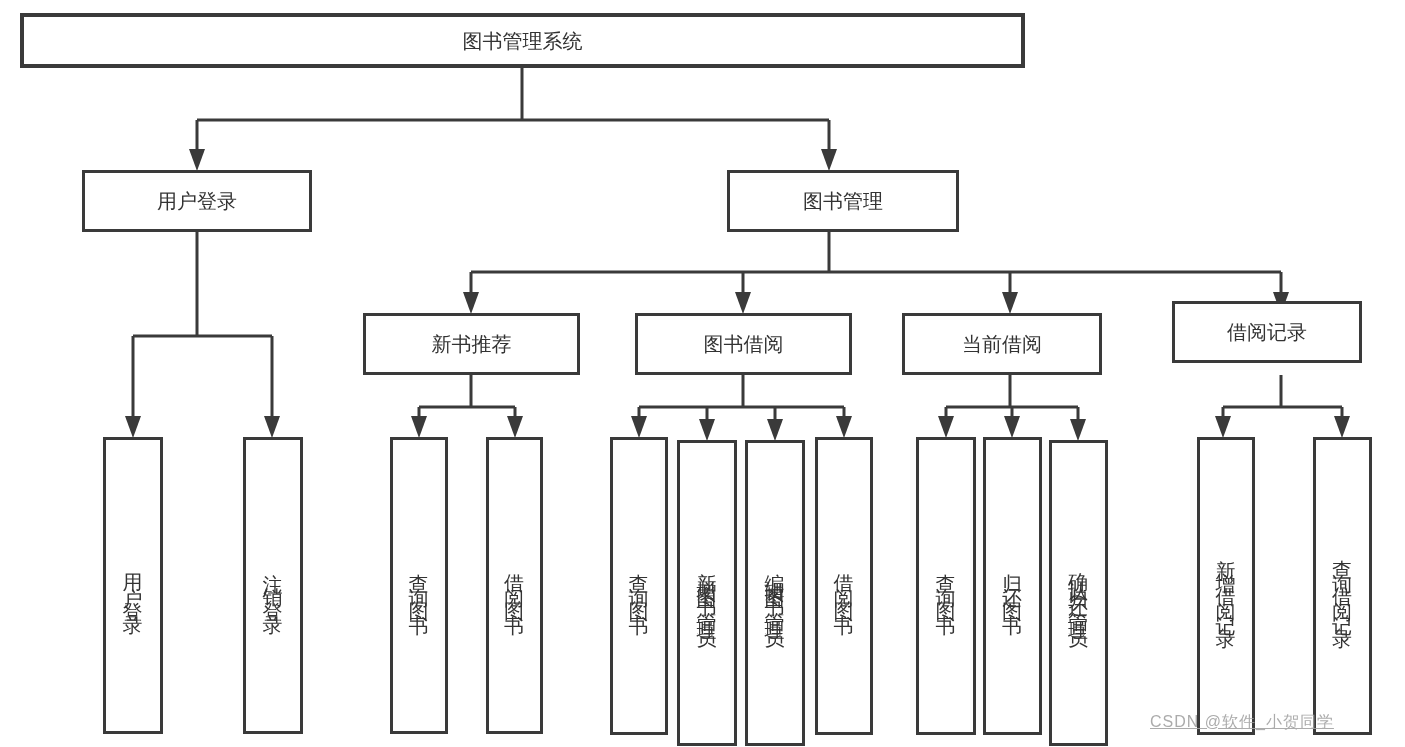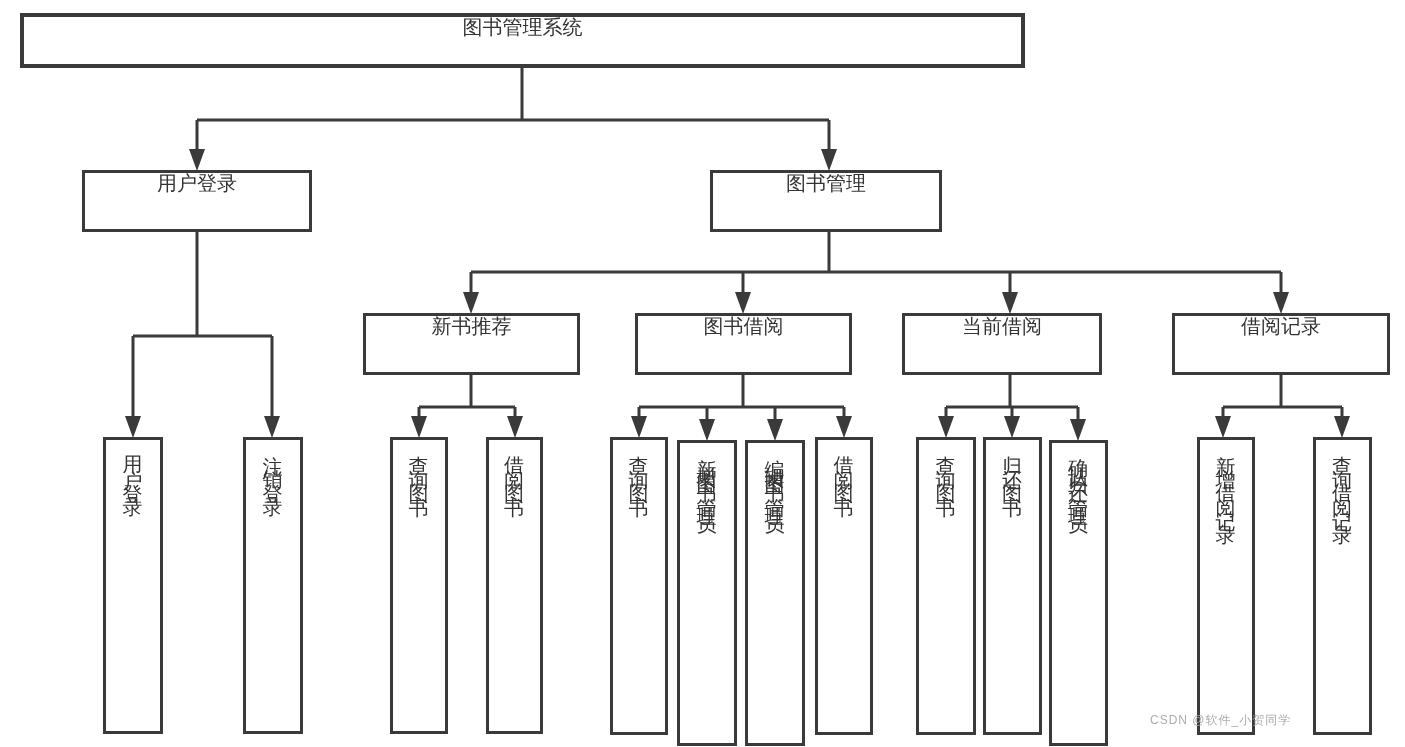--- a/index.html
+++ b/index.html
@@ -12,35 +12,35 @@
   body{font-family:"Liberation Sans","DejaVu Sans",sans-serif;}
   .stage{
     position:relative;width:1405px;height:747px;background:var(--bg);overflow:hidden;
   }
   .wires{position:absolute;left:0;top:0;width:1405px;height:747px;}
   .wires path{stroke:var(--line);stroke-width:3;fill:none;}
   .wires polygon{fill:var(--line);stroke:none;}
   .box{
     position:absolute;box-sizing:border-box;
     border:3px solid var(--line);background:#fff;
-    display:flex;align-items:flex-start;justify-content:center;
+    display:flex;align-items:center;justify-content:center;
     color:var(--text);font-size:20px;line-height:1;
   }
   .root{border-width:4px;}
   .leaf span{
     writing-mode:vertical-rl;
     letter-spacing:14px;
     font-size:20px;
     white-space:nowrap;
   }
   .leaf.long span{letter-spacing:8px;}
   .watermark{
     position:absolute;left:1150px;top:712px;z-index:6;
-    font-size:12px;color:var(--watermark);opacity:.9;
-    letter-spacing:1px;white-space:nowrap;
+    font-size:16px;color:var(--watermark);opacity:.9;
+    letter-spacing:1px;white-space:nowrap;text-decoration:underline;
   }
 </style>
 </head>
 <body>
 
 <div class="stage">
 
   <svg class="wires" viewBox="0 0 1405 747" aria-hidden="true">
 
     <path d="M522,68 V120 M197,120 H829 M197,120 V151 M829,120 V151"></path>
@@ -77,34 +77,34 @@
     <polygon points="1334,416 1350,416 1342,438"></polygon>
   </svg>
 
   <div class="box root" style="left:20px;top:13px;width:1005px;height:55px">
     <span>图书管理系统</span>
   </div>
 
   <div class="box" style="left:82px;top:170px;width:230px;height:62px">
     <span>用户登录</span>
   </div>
-  <div class="box" style="left:710px;top:170px;width:232px;height:62px">
+  <div class="box" style="left:727px;top:170px;width:232px;height:62px">
     <span>图书管理</span>
   </div>
 
   <div class="box" style="left:635px;top:313px;width:217px;height:62px">
     <span>图书借阅</span>
   </div>
   <div class="box" style="left:363px;top:313px;width:217px;height:62px">
     <span>新书推荐</span>
   </div>
   <div class="box" style="left:902px;top:313px;width:200px;height:62px">
     <span>当前借阅</span>
   </div>
-  <div class="box" style="left:1172px;top:313px;width:218px;height:62px">
+  <div class="box" style="left:1172px;top:301px;width:190px;height:62px">
     <span>借阅记录</span>
   </div>
 
   <div class="box leaf" style="left:103px;top:437px;width:60px;height:297px">
     <span>用户登录</span>
   </div>
   <div class="box leaf" style="left:243px;top:437px;width:60px;height:297px">
     <span>注销登录</span>
   </div>
 

